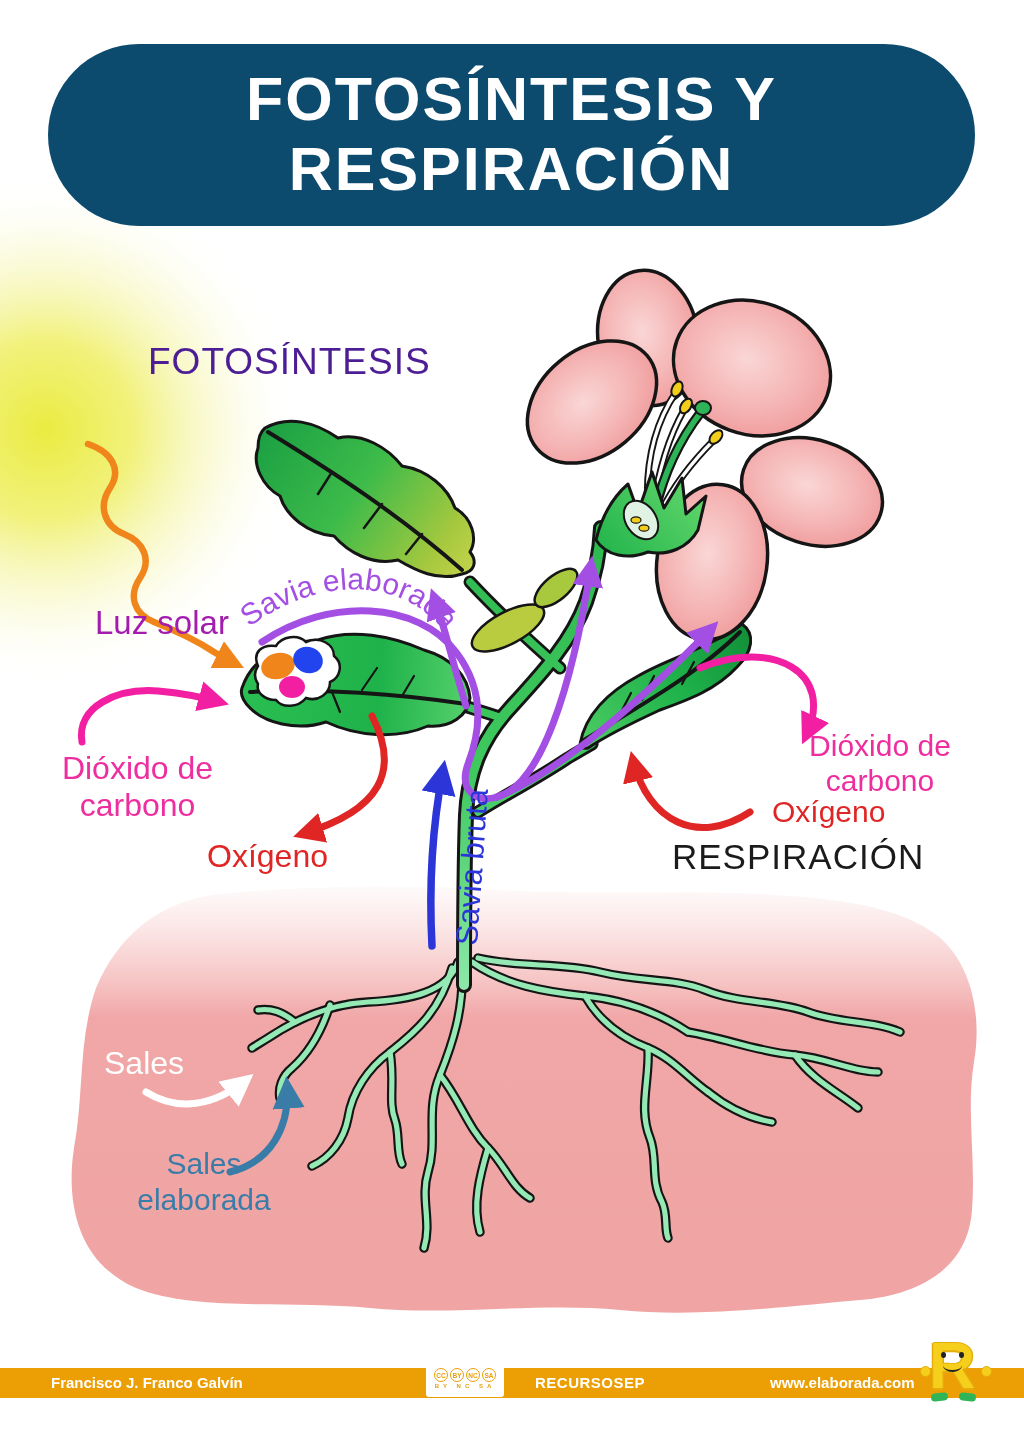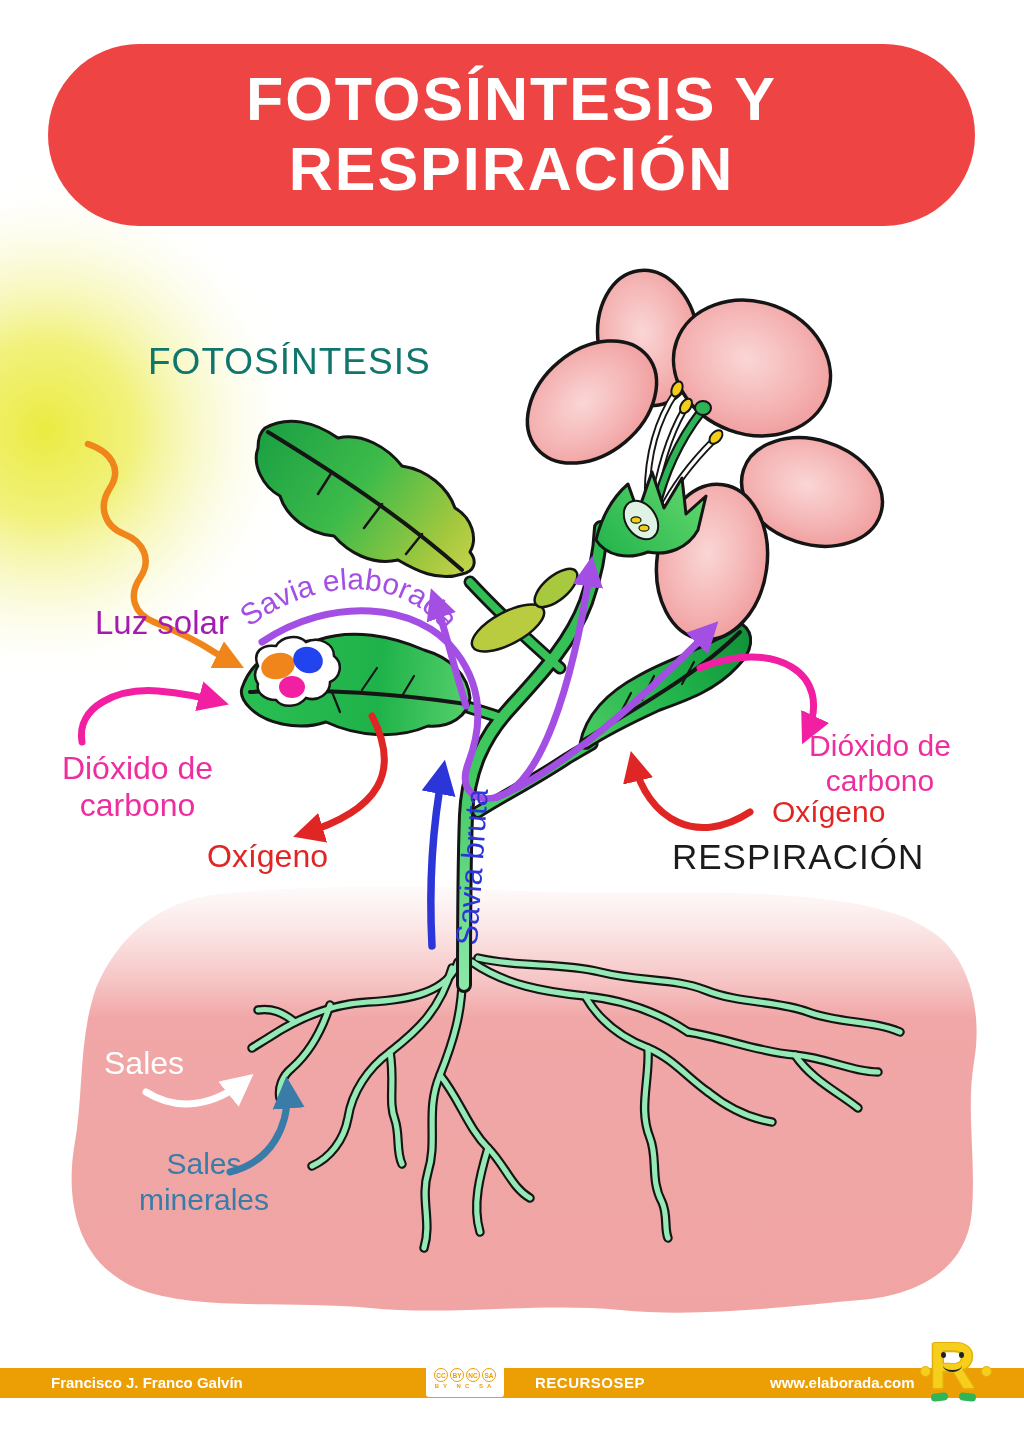--- a/index.html
+++ b/index.html
@@ -2,26 +2,26 @@
 <html><head>
 <meta charset="utf-8">
 <style>
   html,body{margin:0;padding:0;background:#ffffff;}
   .page{position:relative;width:1024px;height:1447px;background:#ffffff;overflow:hidden;
         font-family:"Liberation Sans", sans-serif;}
   .page svg.scene{position:absolute;left:0;top:0;}
 
   
   .banner{position:absolute;left:48px;top:44px;width:927px;height:182px;border-radius:92px;
-          background:#ef4444;display:flex;flex-direction:column;align-items:center;justify-content:center;}
+          background:#0c4a6e;display:flex;flex-direction:column;align-items:center;justify-content:center;}
   .banner .line{color:#ffffff;font-weight:700;font-size:61px;letter-spacing:2px;line-height:1.14;text-align:center;}
 
   
   .lbl{position:absolute;white-space:nowrap;}
-  .h-foto{left:148px;top:341px;font-size:37px;letter-spacing:1px;color:#0f766e;}
+  .h-foto{left:148px;top:341px;font-size:37px;letter-spacing:1px;color:#4c1d95;}
   .h-resp{left:672px;top:837px;font-size:35px;letter-spacing:1px;color:#1B1B1B;}
   .l-luz{left:95px;top:604px;font-size:33px;color:#a21caf;}
   .l-co2l{left:40px;top:750px;width:195px;font-size:32px;line-height:1.15;color:#EE2D9F;text-align:center;white-space:normal;}
   .l-oxl{left:207px;top:838px;font-size:32px;color:#E02525;}
   .l-bruta{left:449px;top:944px;font-size:31px;color:#2B35D8;transform:rotate(-86deg);transform-origin:0 0;}
   .l-co2r{left:795px;top:728px;width:170px;font-size:30px;line-height:1.18;color:#EE2D9F;text-align:center;white-space:normal;}
   .l-oxr{left:772px;top:795px;font-size:30px;color:#E02525;}
   .l-agua{left:104px;top:1045px;font-size:32px;color:#FFFFFF;}
   .l-sales{left:128px;top:1146px;width:152px;font-size:30px;line-height:1.2;color:#3A7CA8;text-align:center;white-space:normal;}
 
@@ -324,21 +324,21 @@
   <div class="lbl h-foto">FOTOSÍNTESIS</div>
   <div class="lbl h-resp">RESPIRACIÓN</div>
 
   <div class="lbl l-luz">Luz solar</div>
   <div class="lbl l-co2l">Dióxido de carbono</div>
   <div class="lbl l-oxl">Oxígeno</div>
   <div class="lbl l-bruta">Savia bruta</div>
   <div class="lbl l-co2r">Dióxido de carbono</div>
   <div class="lbl l-oxr">Oxígeno</div>
   <div class="lbl l-agua">Sales</div>
-  <div class="lbl l-sales">Sales minerales</div>
+  <div class="lbl l-sales">Sales elaborada</div>
 
   <div class="footbar"></div>
   <div class="foot-t f-author">Francisco J. Franco Galvín</div>
   <div class="cc-badge">
     <div class="cc-row">
       <span class="cc-circle">cc</span>
       <span class="cc-circle">by</span>
       <span class="cc-circle">nc</span>
       <span class="cc-circle">sa</span>
     </div>

